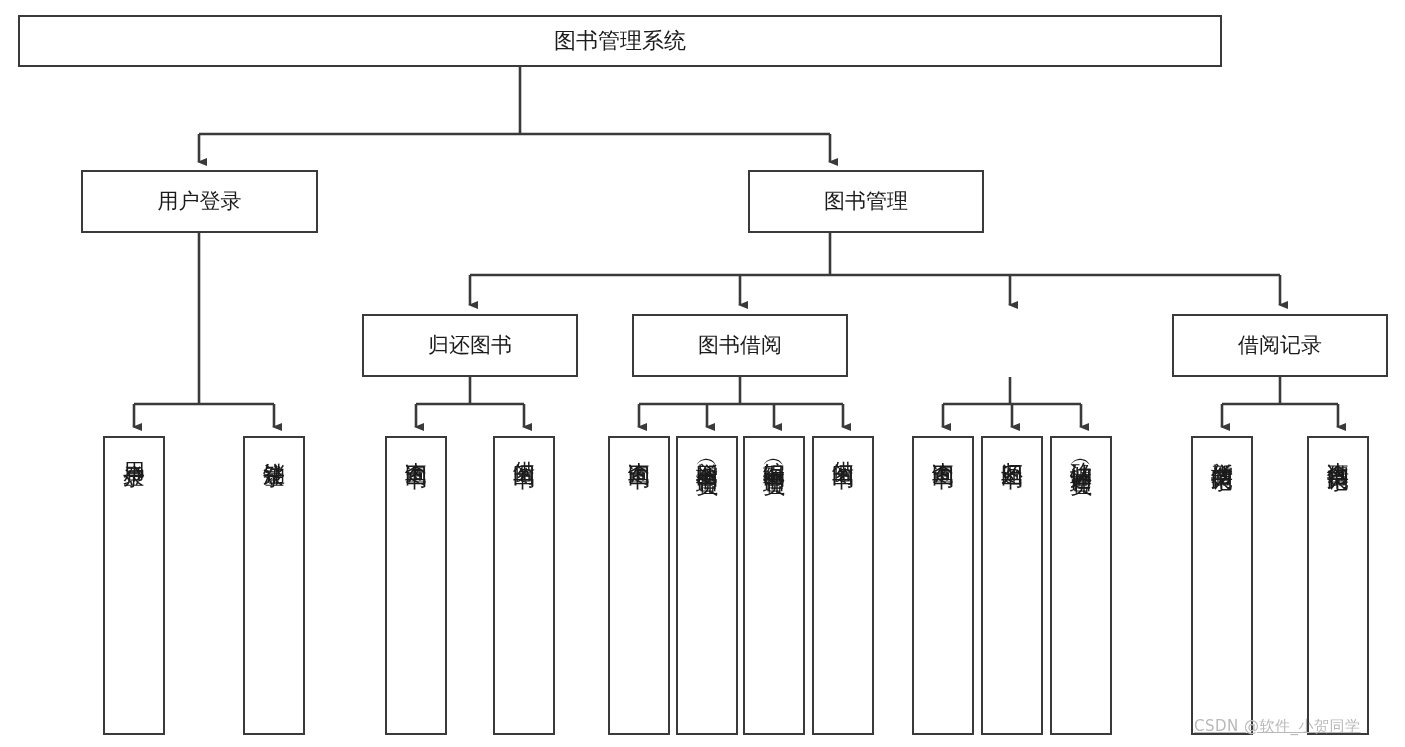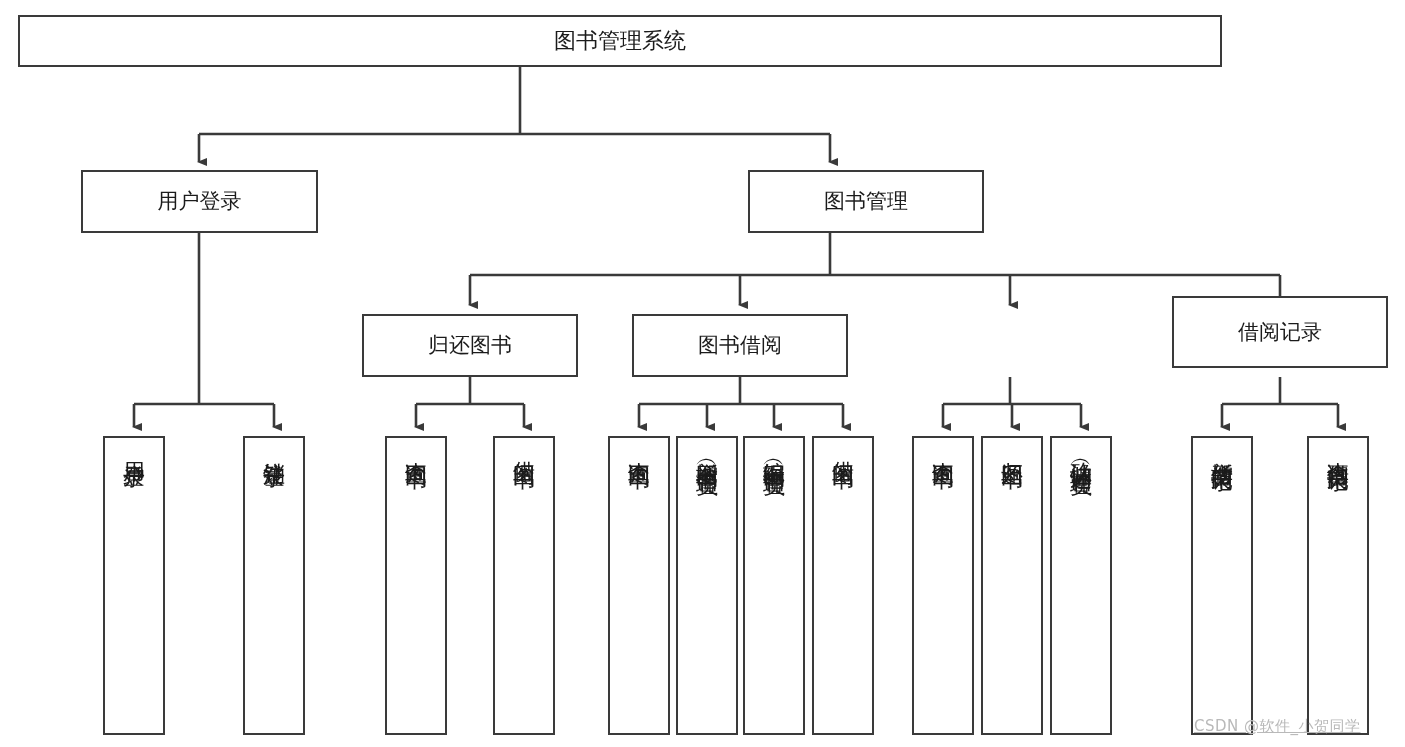--- a/index.html
+++ b/index.html
@@ -118,21 +118,21 @@
   <div class="node h" style="left:712px;top:170px;width:236px;height:63px;margin-left:36px;">
     <span class="lbl">图书管理</span>
   </div>
 
   <div class="node h" style="left:362px;top:314px;width:216px;height:63px;">
     <span class="lbl">归还图书</span>
   </div>
   <div class="node h" style="left:632px;top:314px;width:216px;height:63px;">
     <span class="lbl">图书借阅</span>
   </div>
-  <div class="node h" style="left:1172px;top:296px;width:216px;height:72px;">
+  <div class="node h" style="left:1172px;top:314px;width:216px;height:63px;">
     <span class="lbl">借阅记录</span>
   </div>
 
   <div class="node v" style="left:103px;top:436px;width:62px;height:299px;">
     <span class="lbl">用户登录</span>
   </div>
   <div class="node v" style="left:243px;top:436px;width:62px;height:299px;">
     <span class="lbl">注销登录</span>
   </div>
 

